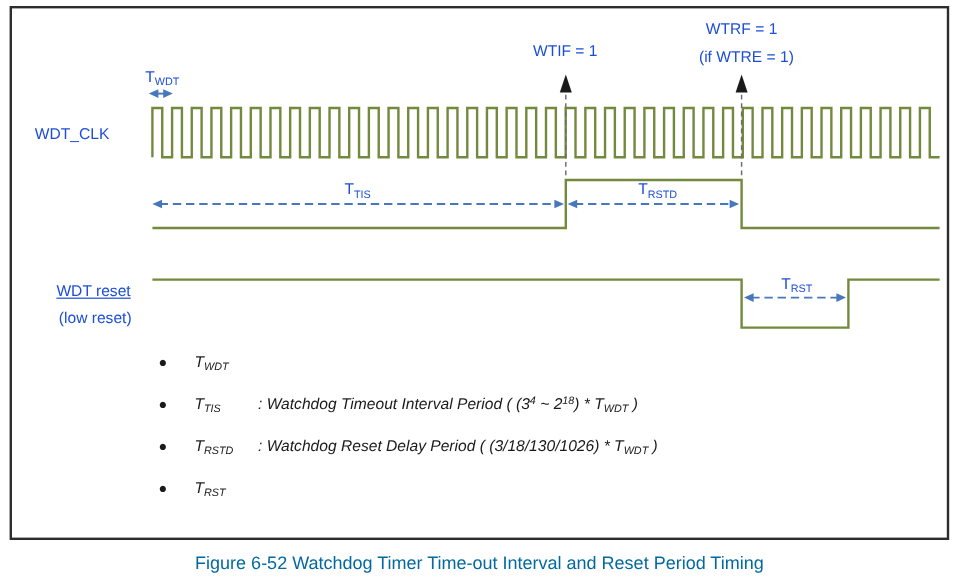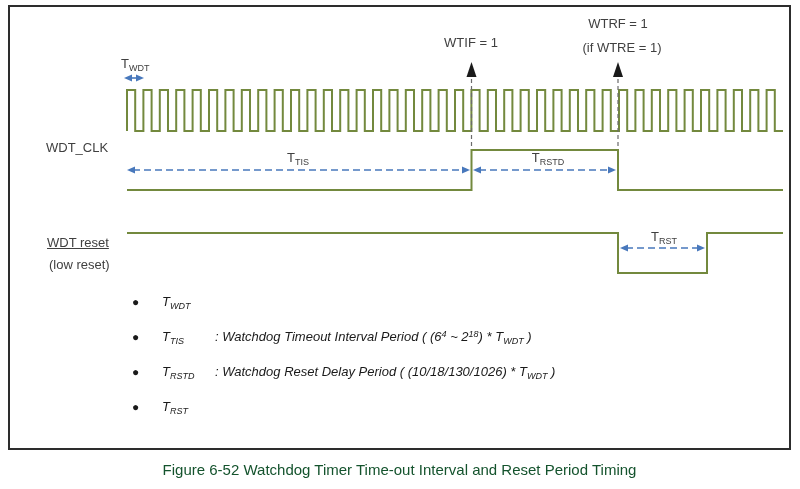--- a/index.html
+++ b/index.html
@@ -7,40 +7,40 @@
     position:relative;width:800px;height:489px;background:#ffffff;
     font-family:"Liberation Sans",sans-serif;color:#1a1a1a;overflow:hidden;
   }
   .abs{position:absolute;}
   #diagram-box{
     left:8px;top:5px;width:779px;height:441px;
     border:2px solid #2d2d2d;background:#ffffff;
   }
   #diagram-svg{left:0;top:0;width:800px;height:489px;z-index:1;pointer-events:none;}
   .dlabel{
-    z-index:2;font-size:13px;line-height:14px;color:#404040;white-space:nowrap;
+    z-index:2;font-size:13px;line-height:14px;color:#1d4ed8;white-space:nowrap;
   }
   .cx{transform:translateX(-50%);}
   .dlabel sub, .legend-row sub{
     font-size:9px;vertical-align:-0.3em;line-height:0;
   }
   .legend-row sup{
     font-size:9px;font-style:italic;vertical-align:0.5em;line-height:0;
   }
   .legend-row{
     z-index:2;left:132px;display:flex;align-items:flex-start;
     font-size:13px;font-style:italic;white-space:nowrap;line-height:14px;
   }
   .legend-bullet{
     width:30px;flex:0 0 30px;font-style:normal;font-size:12px;line-height:14px;
   }
   .legend-term{width:53px;flex:0 0 53px;}
   #figure-caption{
     z-index:2;left:8px;top:461px;width:783px;text-align:center;
-    font-size:15px;color:#14532d;white-space:nowrap;
+    font-size:15px;color:#0369a1;white-space:nowrap;
   }
 </style>
 </head>
 <body>
 
 <div class="abs" id="diagram-box"></div>
 
 <svg class="abs" id="diagram-svg" viewBox="0 0 800 489">
     <path d="M 127 131 V 90 h 8.2 V 131 h 8.2 V 90 h 8.2 V 131 h 8.2 V 90 h 8.2 V 131 h 8.2 V 90 h 8.2 V 131 h 8.2 V 90 h 8.2 V 131 h 8.2 V 90 h 8.2 V 131 h 8.2 V 90 h 8.2 V 131 h 8.2 V 90 h 8.2 V 131 h 8.2 V 90 h 8.2 V 131 h 8.2 V 90 h 8.2 V 131 h 8.2 V 90 h 8.2 V 131 h 8.2 V 90 h 8.2 V 131 h 8.2 V 90 h 8.2 V 131 h 8.2 V 90 h 8.2 V 131 h 8.2 V 90 h 8.2 V 131 h 8.2 V 90 h 8.2 V 131 h 8.2 V 90 h 8.2 V 131 h 8.2 V 90 h 8.2 V 131 h 8.2 V 90 h 8.2 V 131 h 8.2 V 90 h 8.2 V 131 h 8.2 V 90 h 8.2 V 131 h 8.2 V 90 h 8.2 V 131 h 8.2 V 90 h 8.2 V 131 h 8.2 V 90 h 8.2 V 131 h 8.2 V 90 h 8.2 V 131 h 8.2 V 90 h 8.2 V 131 h 8.2 V 90 h 8.2 V 131 h 8.2 V 90 h 8.2 V 131 h 8.2 V 90 h 8.2 V 131 h 8.2 V 90 h 8.2 V 131 h 8.2 V 90 h 8.2 V 131 h 8.2 V 90 h 8.2 V 131 h 8.2 V 90 h 8.2 V 131 h 8.2 V 90 h 8.2 V 131 h 8.2 V 90 h 8.2 V 131 h 8.2 V 90 h 8.2 V 131 h 8.2 V 90 h 8.2 V 131 h 8.2 V 90 h 8.2 V 131 h 8.2 V 90 h 8.2 V 131 h 8.2 V 90 h 8.2 V 131 h 8.2" fill="none" stroke="#73893E" stroke-width="2"></path>
     <polyline points="127,190 471.5,190 471.5,150 618,150 618,190 783,190" fill="none" stroke="#73893E" stroke-width="2"></polyline>
@@ -65,36 +65,36 @@
 
 <div class="abs dlabel cx" style="left:618px;top:17px;">WTRF = 1</div>
 <div class="abs dlabel cx" style="left:622px;top:41px;">(if WTRE = 1)</div>
 <div class="abs dlabel cx" style="left:471px;top:36px;">WTIF = 1</div>
 
 <div class="abs dlabel" style="left:121px;top:57px;"><span>T</span><sub>WDT</sub></div>
 <div class="abs dlabel cx" style="left:298px;top:151px;"><span>T</span><sub>TIS</sub></div>
 <div class="abs dlabel cx" style="left:548px;top:151px;"><span>T</span><sub>RSTD</sub></div>
 <div class="abs dlabel cx" style="left:664px;top:230px;"><span>T</span><sub>RST</sub></div>
 
-<div class="abs dlabel" style="left:46px;top:105px;margin-top:36px;">WDT_CLK</div>
+<div class="abs dlabel" style="left:29px;top:105px;">WDT_CLK</div>
 <div class="abs dlabel" style="left:47px;top:236px;text-decoration:underline;">WDT reset</div>
 <div class="abs dlabel" style="left:49px;top:258px;">(low reset)</div>
 
 <div class="abs legend-row" style="top:295px;">
   <span class="legend-bullet">●</span>
   <span class="legend-term"><span>T</span><sub>WDT</sub></span>
 </div>
 <div class="abs legend-row" style="top:330px;">
   <span class="legend-bullet">●</span>
   <span class="legend-term"><span>T</span><sub>TIS</sub></span>
-  <span class="legend-desc"><span>: Watchdog Timeout Interval Period ( (6</span><sup>4</sup><span> ~ 2</span><sup>18</sup><span>) * T</span><sub>WDT</sub><span> )</span></span>
+  <span class="legend-desc"><span>: Watchdog Timeout Interval Period ( (3</span><sup>4</sup><span> ~ 2</span><sup>18</sup><span>) * T</span><sub>WDT</sub><span> )</span></span>
 </div>
 <div class="abs legend-row" style="top:365px;">
   <span class="legend-bullet">●</span>
   <span class="legend-term"><span>T</span><sub>RSTD</sub></span>
-  <span class="legend-desc"><span>: Watchdog Reset Delay Period ( (10/18/130/1026) * T</span><sub>WDT</sub><span> )</span></span>
+  <span class="legend-desc"><span>: Watchdog Reset Delay Period ( (3/18/130/1026) * T</span><sub>WDT</sub><span> )</span></span>
 </div>
 <div class="abs legend-row" style="top:400px;">
   <span class="legend-bullet">●</span>
   <span class="legend-term"><span>T</span><sub>RST</sub></span>
 </div>
 
 <div class="abs" id="figure-caption">Figure 6-52 Watchdog Timer Time-out Interval and Reset Period Timing</div>
 
 </body></html>

